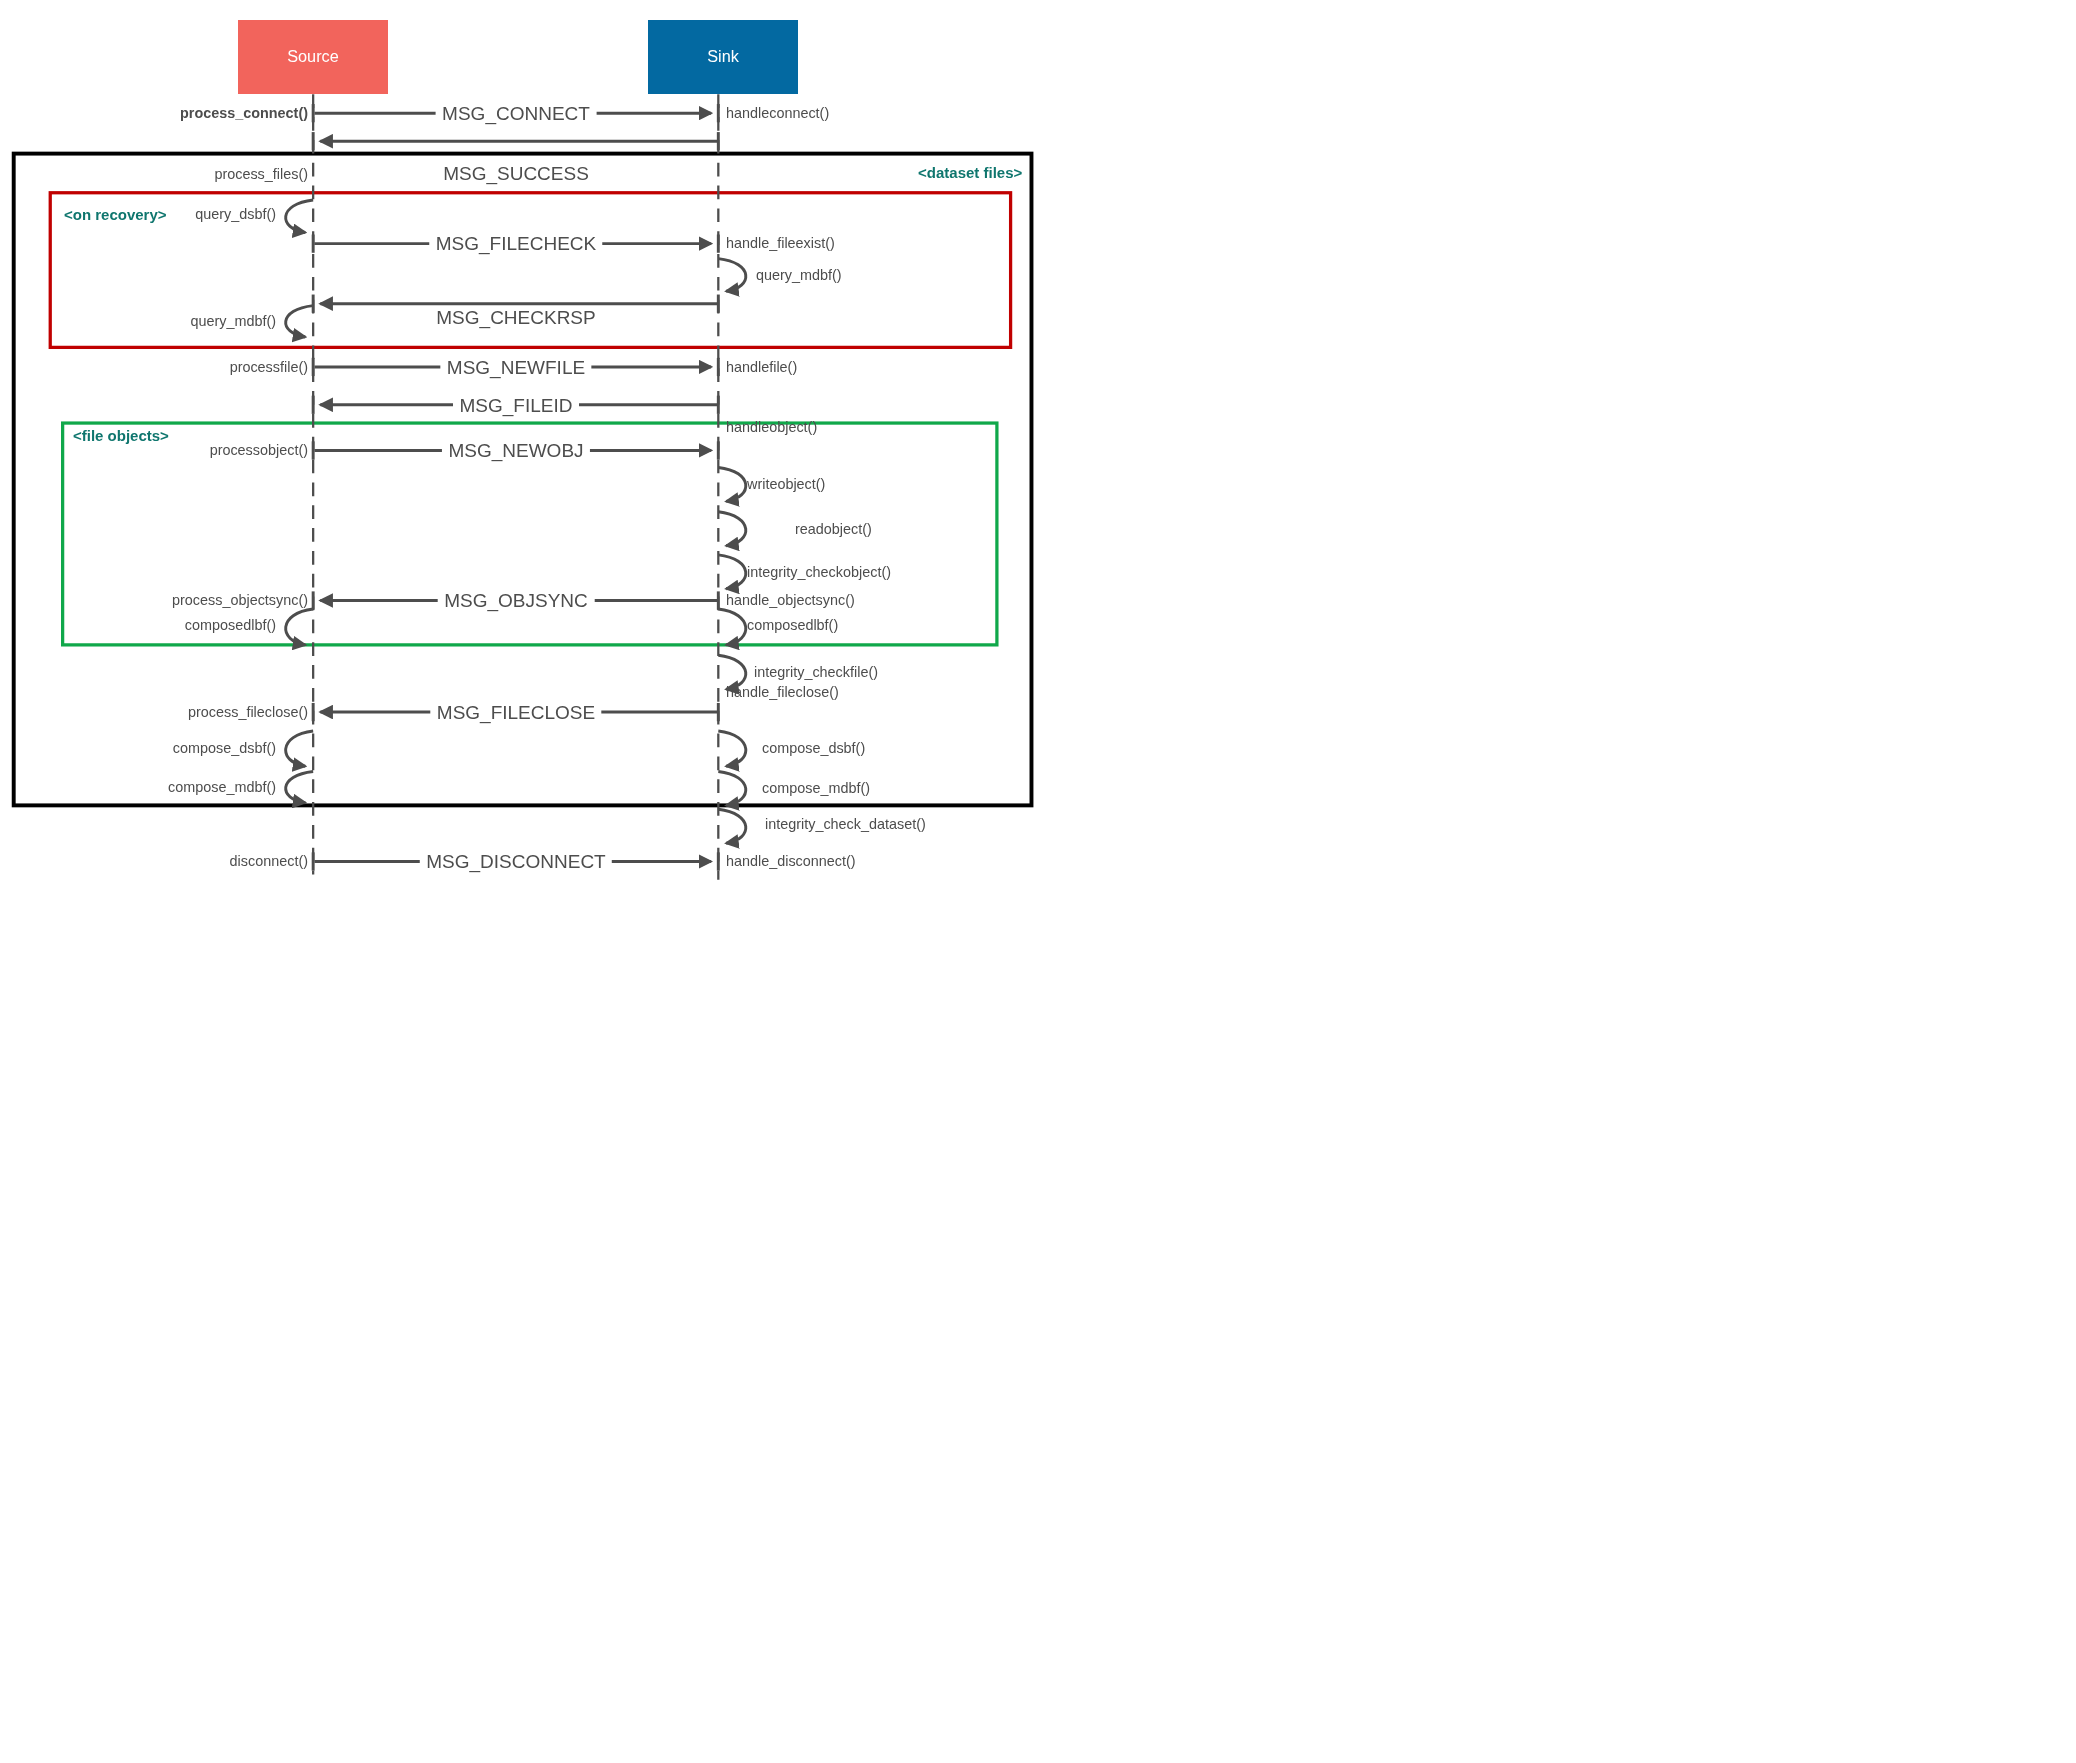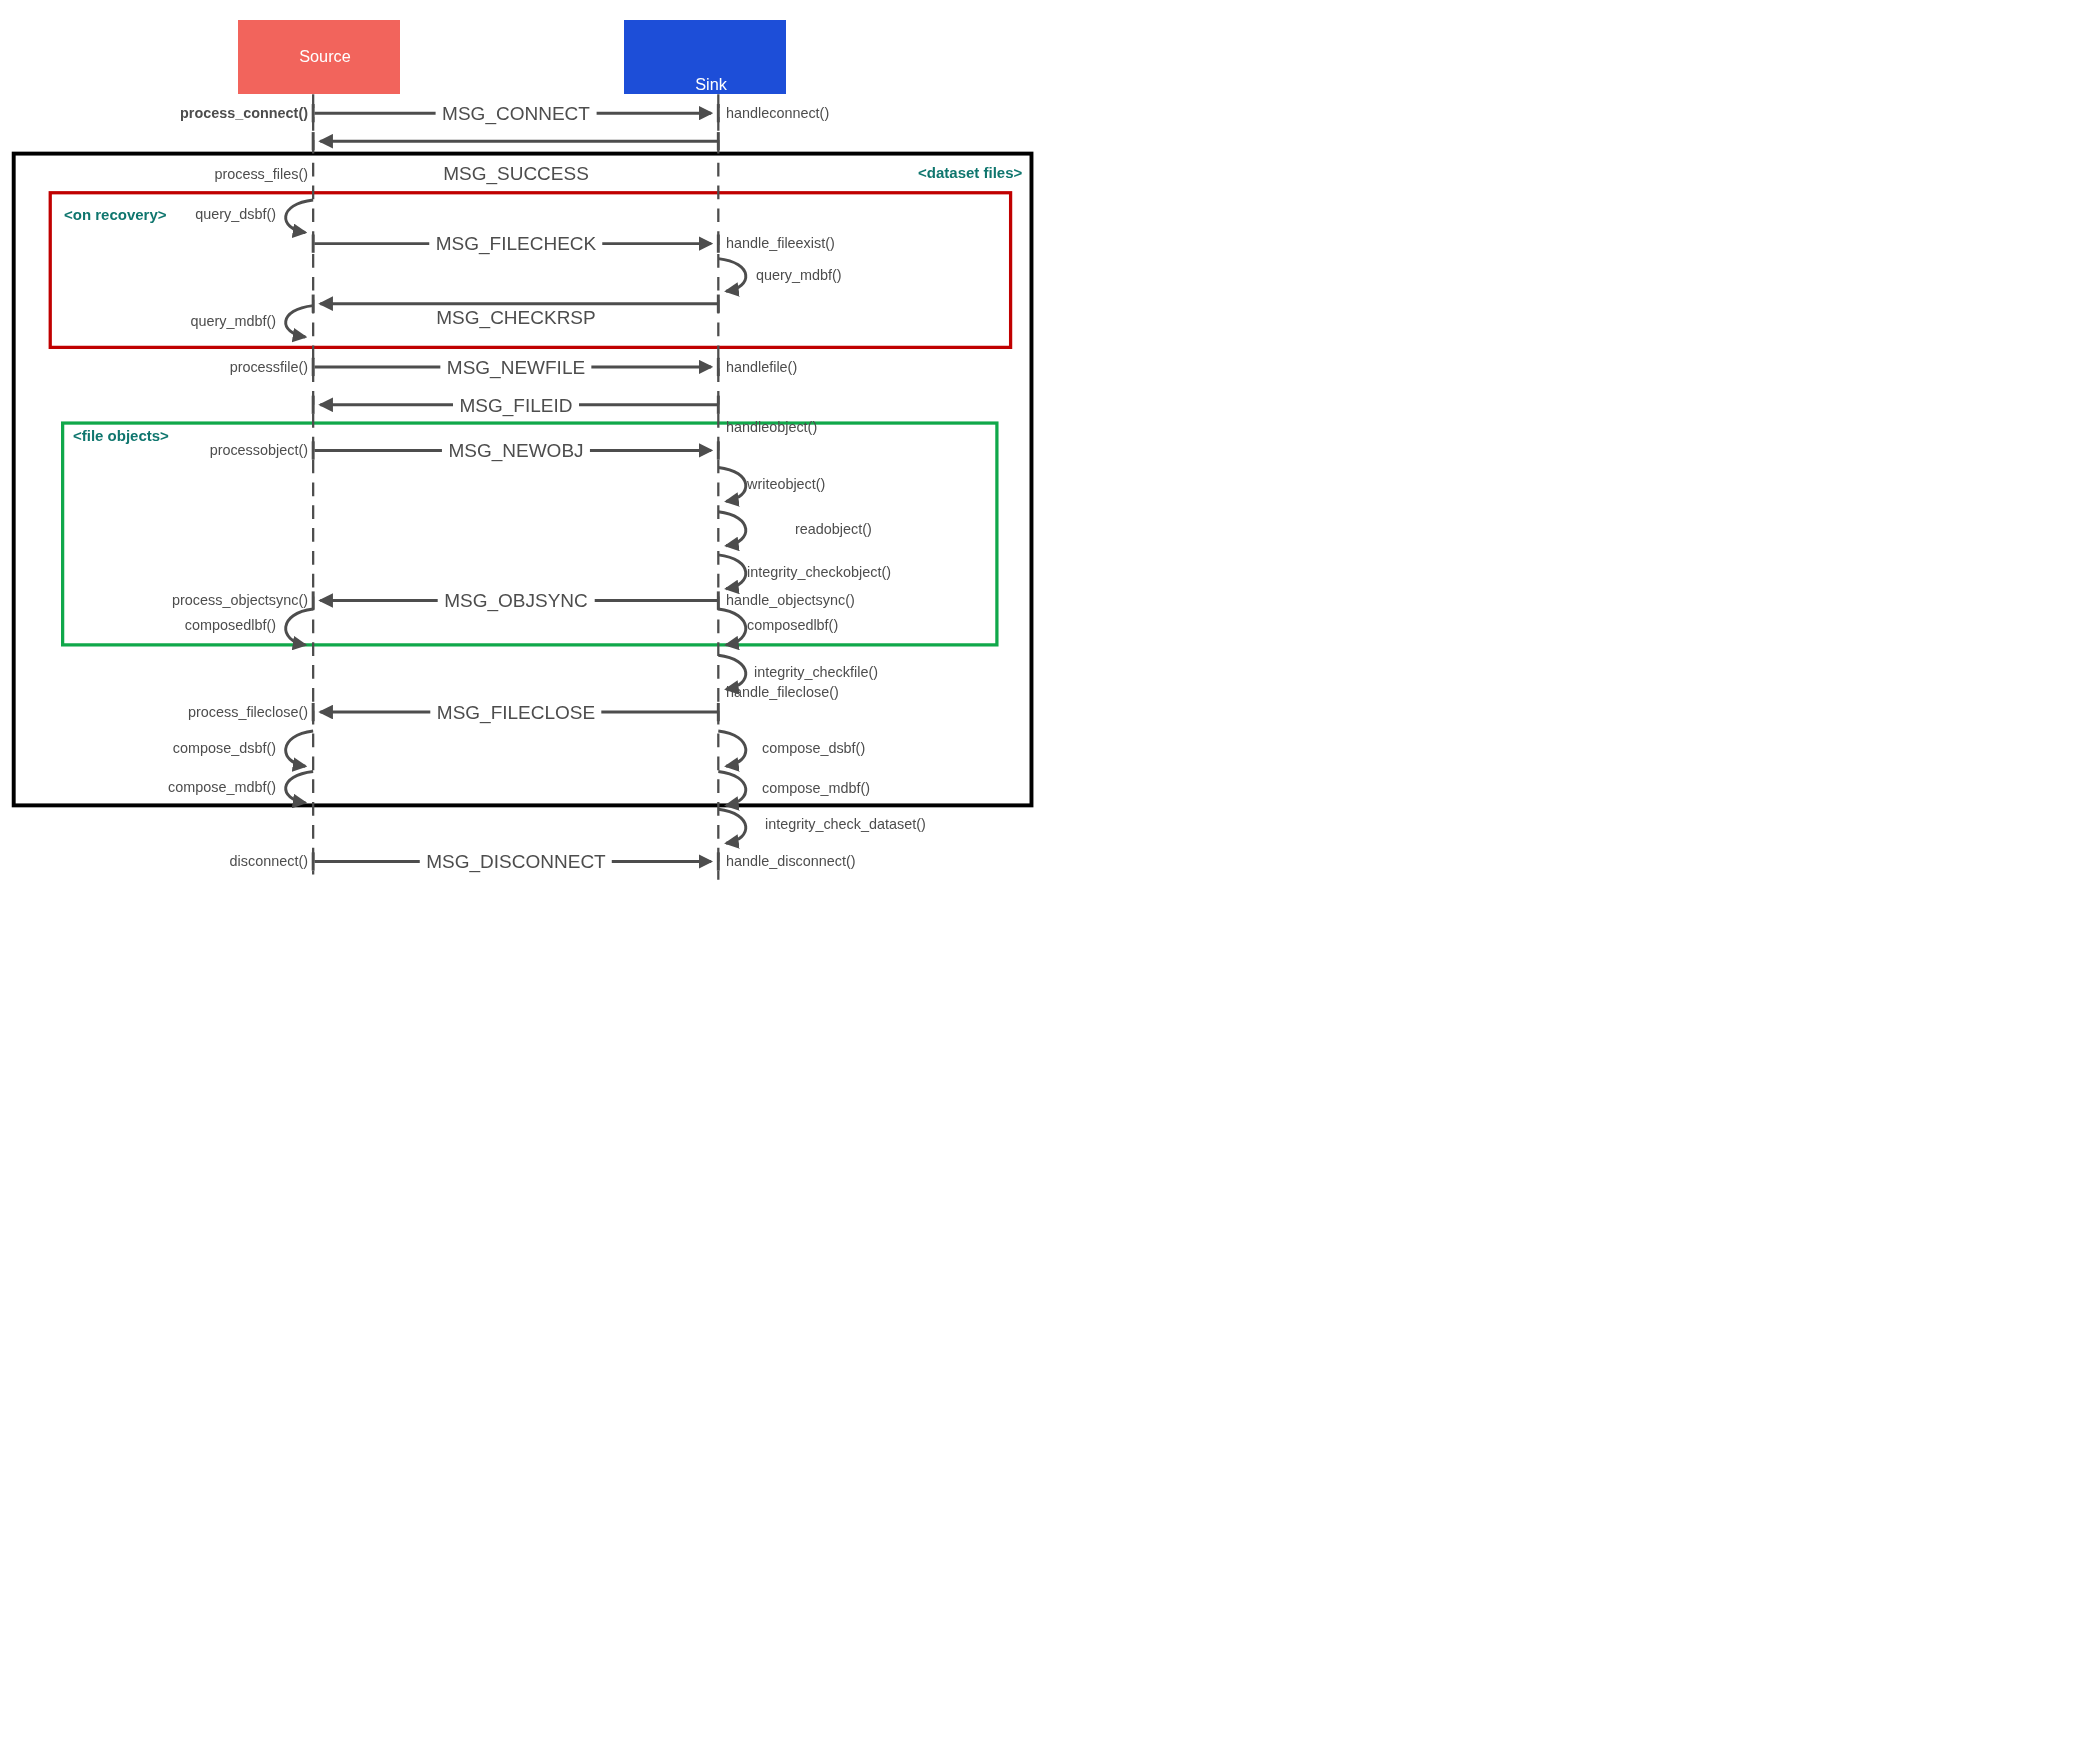--- a/index.html
+++ b/index.html
@@ -7,21 +7,21 @@
     position:relative;
     width:1038px;height:882px;
     background:#ffffff;
     font-family:"Liberation Sans", sans-serif;
     overflow:hidden;
   }
   #wires{position:absolute;left:0;top:0;width:1038px;height:882px;}
   .actor-box{
     position:absolute;top:19.6px;width:150px;height:74px;
     display:flex;align-items:center;justify-content:center;
-    color:#ffffff;font-size:16.3px;padding-left:12px;
+    color:#ffffff;font-size:16.3px;
   }
   .lbl{
     position:absolute;white-space:nowrap;
     color:#4D4D4D;font-size:14.4px;line-height:1;
     transform:translateY(-50%);
   }
   .lbl-right-edge{text-align:right;}
   .msg-lbl{
     position:absolute;white-space:nowrap;
     color:#4D4D4D;font-size:19px;line-height:1;
@@ -115,21 +115,21 @@
       <path d="M 1101,1004 C 1155,1010 1155,1050 1113,1056" marker-end="url(#ah)"></path>
       <path d="M 1101,1120 C 1155,1126 1155,1168 1113,1174" marker-end="url(#ah)"></path>
       <path d="M 1101,1182 C 1155,1188 1155,1228 1113,1234" marker-end="url(#ah)"></path>
       <path d="M 1101,1240 C 1155,1246 1155,1286 1113,1292" marker-end="url(#ah)"></path>
     </g>
   </svg>
 
   <div class="actor-box" style="left:238px;background:#F2645C;">
     <span>Source</span>
   </div>
-  <div class="actor-box" style="left:624px;background:#1d4ed8;align-items:flex-end;">
+  <div class="actor-box" style="left:648px;background:#0369a1;">
     <span>Sink</span>
   </div>
 
   <div class="frame-lbl" style="right:15.7px;top:172px;">&lt;dataset files&gt;</div>
   <div class="frame-lbl" style="left:64px;top:214px;">&lt;on recovery&gt;</div>
   <div class="frame-lbl" style="left:73px;top:435px;">&lt;file objects&gt;</div>
 
   <div class="msg-lbl" style="top:113px;">MSG_CONNECT</div>
   <div class="msg-lbl" style="top:141px;margin-top:32px;">MSG_SUCCESS</div>
   <div class="msg-lbl" style="top:243px;">MSG_FILECHECK</div>

